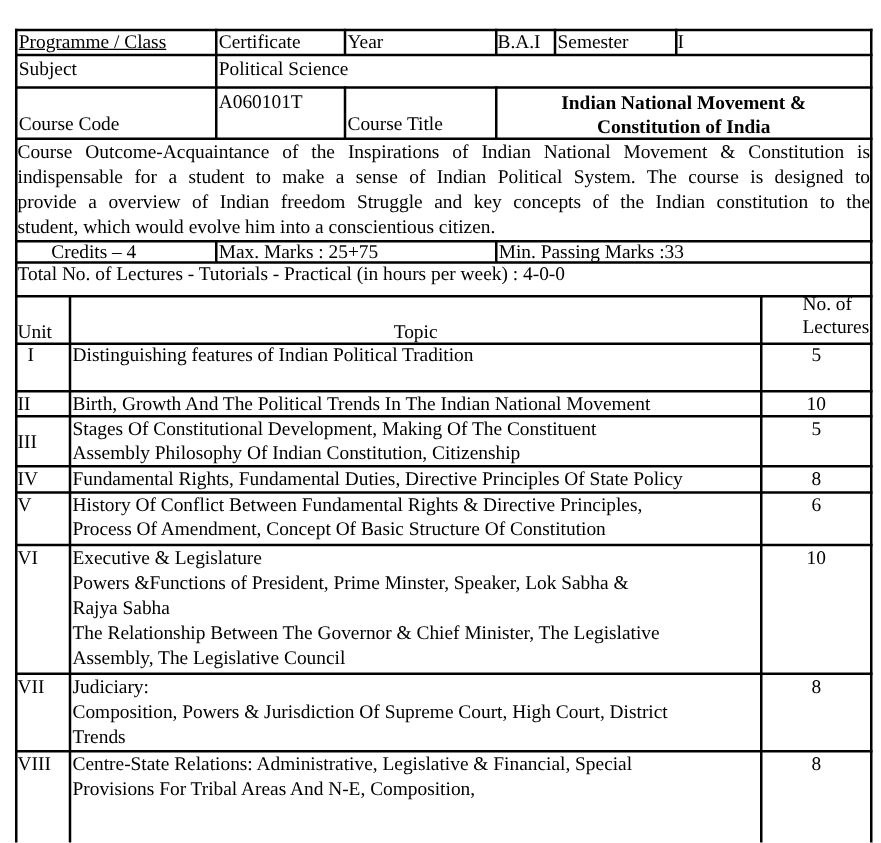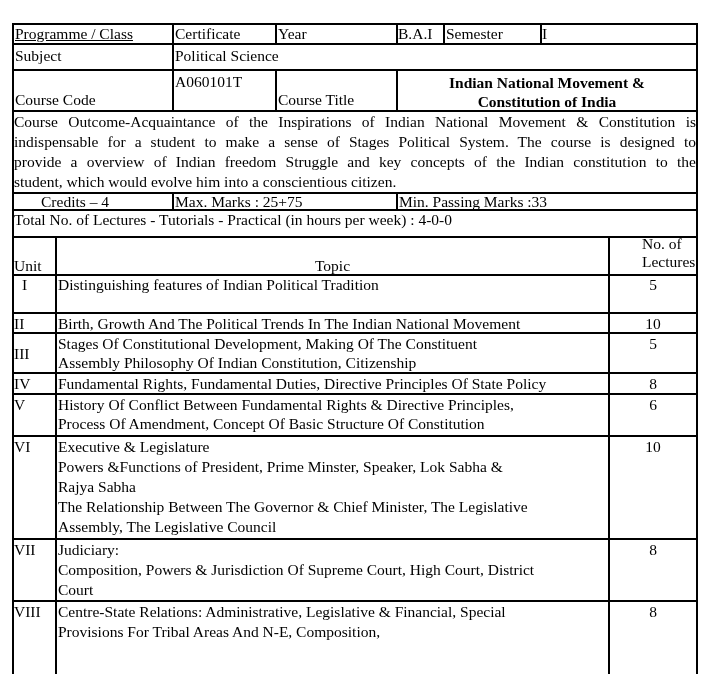--- a/index.html
+++ b/index.html
@@ -47,21 +47,21 @@
   <span class="abs txt" style="left:175px; top:72px;">A060101T</span>
   <span class="abs txt" style="left:278px; top:90px;">Course Title</span>
   <div class="abs center bold" style="left:398px; top:73px; width:298px; line-height:19px;">
     <div>Indian National Movement &amp;</div>
     <div>Constitution of India</div>
   </div>
 
   <div class="abs" style="left:14px; top:112px; width:682px; line-height:20px;">
     <div id="outcome-lines">
         <div style="white-space: nowrap; text-align: justify; text-align-last: justify;">Course Outcome-Acquaintance of the Inspirations of Indian National Movement &amp; Constitution is</div>
-        <div style="white-space: nowrap; text-align: justify; text-align-last: justify;">indispensable for a student to make a sense of Stages Political System. The course is designed to</div>
+        <div style="white-space: nowrap; text-align: justify; text-align-last: justify;">indispensable for a student to make a sense of Indian Political System. The course is designed to</div>
         <div style="white-space: nowrap; text-align: justify; text-align-last: justify;">provide a overview of Indian freedom Struggle and key concepts of the Indian constitution to the</div>
         <div style="white-space: nowrap;">student, which would evolve him into a conscientious citizen.</div>
       </div>
   </div>
   <div class="hl" style="left:12px; top:192px; width:686px;"></div>
 
   <div class="vl" style="left:172px; top:192px; height:18px;"></div>
   <div class="vl" style="left:396px; top:192px; height:18px;"></div>
   <span class="abs txt" style="left:14px; top:192px;padding-left:27px;">Credits – 4</span>
   <span class="abs txt" style="left:175px; top:192px;">Max. Marks : 25+75</span>
@@ -137,21 +137,21 @@
           <span class="topic-line" style="line-height: 20px;">Assembly, The Legislative Council</span>
         </div>
         <span class="abs txt center" style="left: 610px; width: 86px; top: 437px;">10</span>
         <div class="hl" style="left: 12px; width: 686px; top: 538px;"></div>
       </div>
       <div>
         <span class="abs txt" style="left: 14px; top: 540px;">VII</span>
         <div class="abs" style="left: 58px; top: 540px;">
           <span class="topic-line" style="line-height: 20px;">Judiciary:</span>
           <span class="topic-line" style="line-height: 20px;">Composition, Powers &amp; Jurisdiction Of Supreme Court, High Court, District</span>
-          <span class="topic-line" style="line-height: 20px;">Court</span>
+          <span class="topic-line" style="line-height: 20px;">Trends</span>
         </div>
         <span class="abs txt center" style="left: 610px; width: 86px; top: 540px;">8</span>
         <div class="hl" style="left: 12px; width: 686px; top: 600px;"></div>
       </div>
       <div>
         <span class="abs txt" style="left: 14px; top: 602px;">VIII</span>
         <div class="abs" style="left: 58px; top: 602px;">
           <span class="topic-line" style="line-height: 20px;">Centre-State Relations: Administrative, Legislative &amp; Financial, Special</span>
           <span class="topic-line" style="line-height: 20px;">Provisions For Tribal Areas And N-E, Composition,</span>
         </div>

